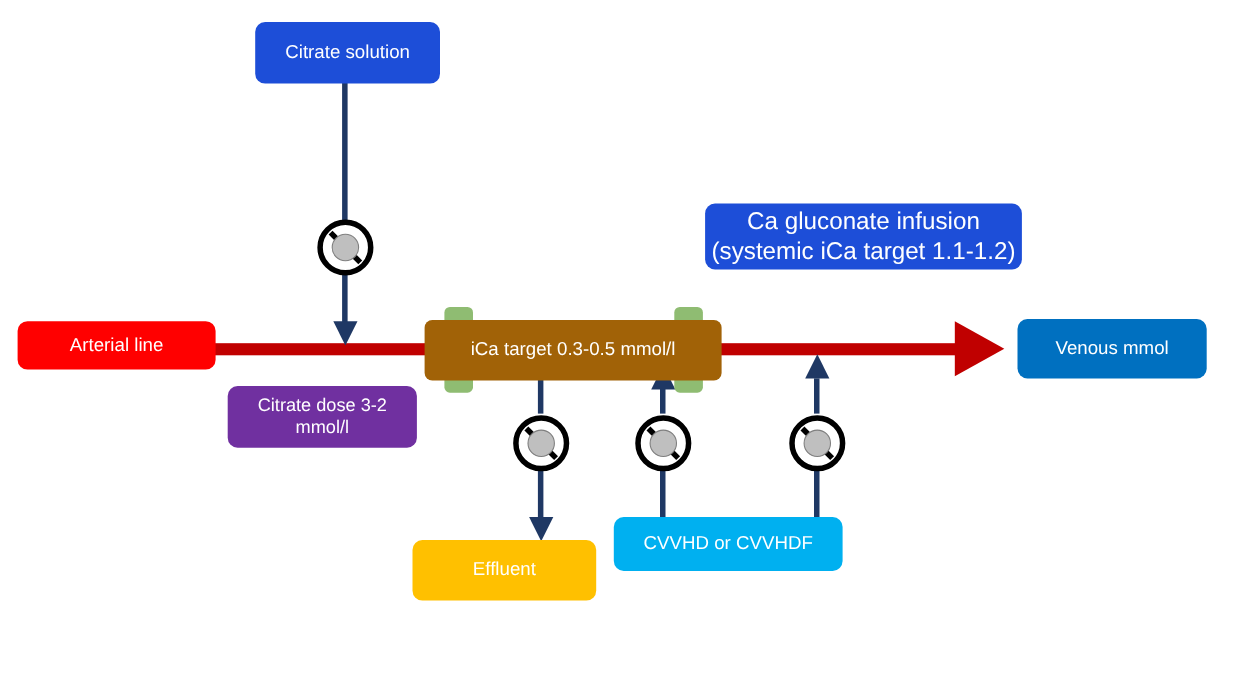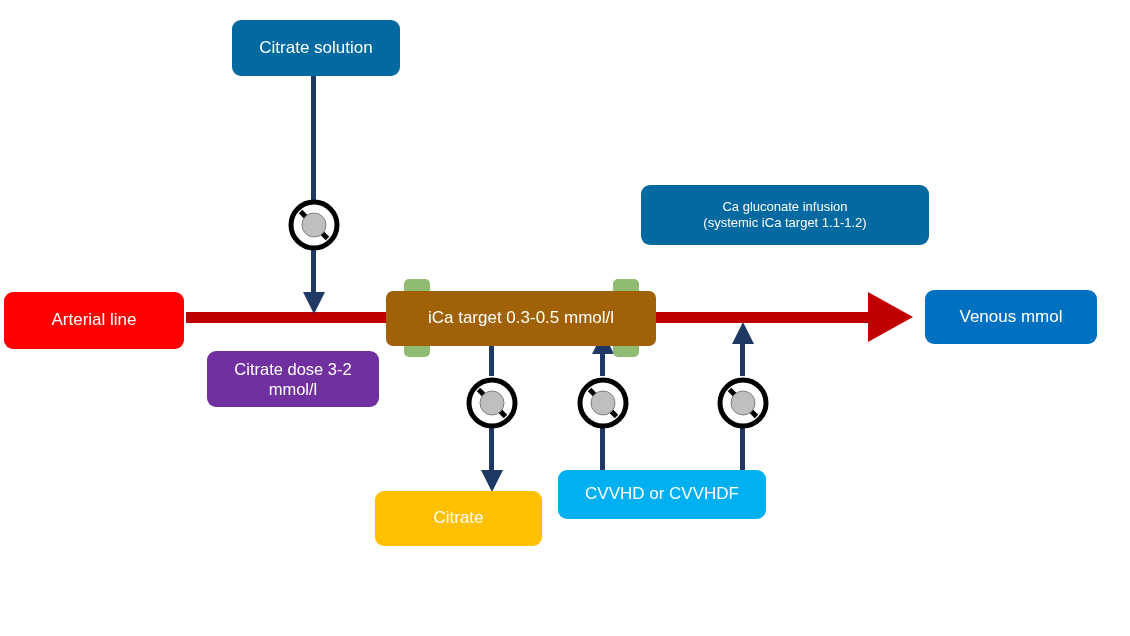--- a/index.html
+++ b/index.html
@@ -24,21 +24,21 @@
     align-items: center;
     justify-content: center;
     text-align: center;
     color: #ffffff;
     line-height: 1.22;
     white-space: pre-line;
     border-radius: 9px;
     z-index: 20;
   }
   .node-dark {
-    background: #0369a1;
+    background: #1d4ed8;
   }
   .node-red {
     background: #FF0000;
   }
   .node-blue {
     background: #0070C0;
   }
   .node-purple {
     background: #7030A0;
   }
@@ -128,33 +128,33 @@
 
   <div class="vline" style="left:740px; top:428px; height:48px;"></div>
   <div class="vline" style="left:740px; top:344px; height:32px;"></div>
   <div class="arrowhead arrow-up" style="left:732px; top:322px;"></div>
 
   <div class="port" style="left:404px; top:279px; width:26px; height:78px;"></div>
   <div class="port" style="left:613px; top:279px; width:26px; height:78px;"></div>
 
   <div class="node node-dark" style="left:232px; top:20px; width:168px; height:56px; font-size:17px;">Citrate solution</div>
 
-  <div class="node node-dark" style="left:641px; top:185px; width:288px; height:60px; font-size:13px;">Ca gluconate infusion
+  <div class="node node-dark" style="left:641px; top:185px; width:288px; height:60px; font-size:22px;">Ca gluconate infusion
 (systemic iCa target 1.1-1.2)</div>
 
-  <div class="node node-red" style="left:4px; top:292px; width:180px; height:57px; font-size:17px;">Arterial line</div>
+  <div class="node node-red" style="left:16px; top:292px; width:180px; height:44px; font-size:17px;">Arterial line</div>
 
   <div class="node node-blue" style="left:925px; top:290px; width:172px; height:54px; font-size:17px;">Venous mmol</div>
 
   <div class="node node-green" style="left:386px; top:291px; width:270px; height:55px; font-size:17px;">iCa target 0.3-0.5 mmol/l</div>
 
   <div class="node node-purple" style="left:207px; top:351px; width:172px; height:56px; font-size:16.5px;">Citrate dose 3-2
 mmol/l</div>
 
-  <div class="node node-amber" style="left:375px; top:491px; width:167px; height:55px; font-size:17px;">Citrate</div>
+  <div class="node node-amber" style="left:375px; top:491px; width:167px; height:55px; font-size:17px;">Effluent</div>
 
   <div class="node node-cyan" style="left:558px; top:470px; width:208px; height:49px; font-size:17px;">CVVHD or CVVHDF</div>
 
   <div class="pump" style="left:286px; top:197px;">
     <svg width="56" height="56" viewBox="0 0 56 56">
       <circle cx="28" cy="28" r="23" fill="#ffffff" stroke="#000000" stroke-width="5"></circle>
       <line x1="14.5" y1="14.5" x2="41.5" y2="41.5" stroke="#000000" stroke-width="5"></line>
       <circle cx="28" cy="28" r="12" fill="#BFBFBF" stroke="#7F7F7F" stroke-width="1"></circle>
     </svg>
   </div>

